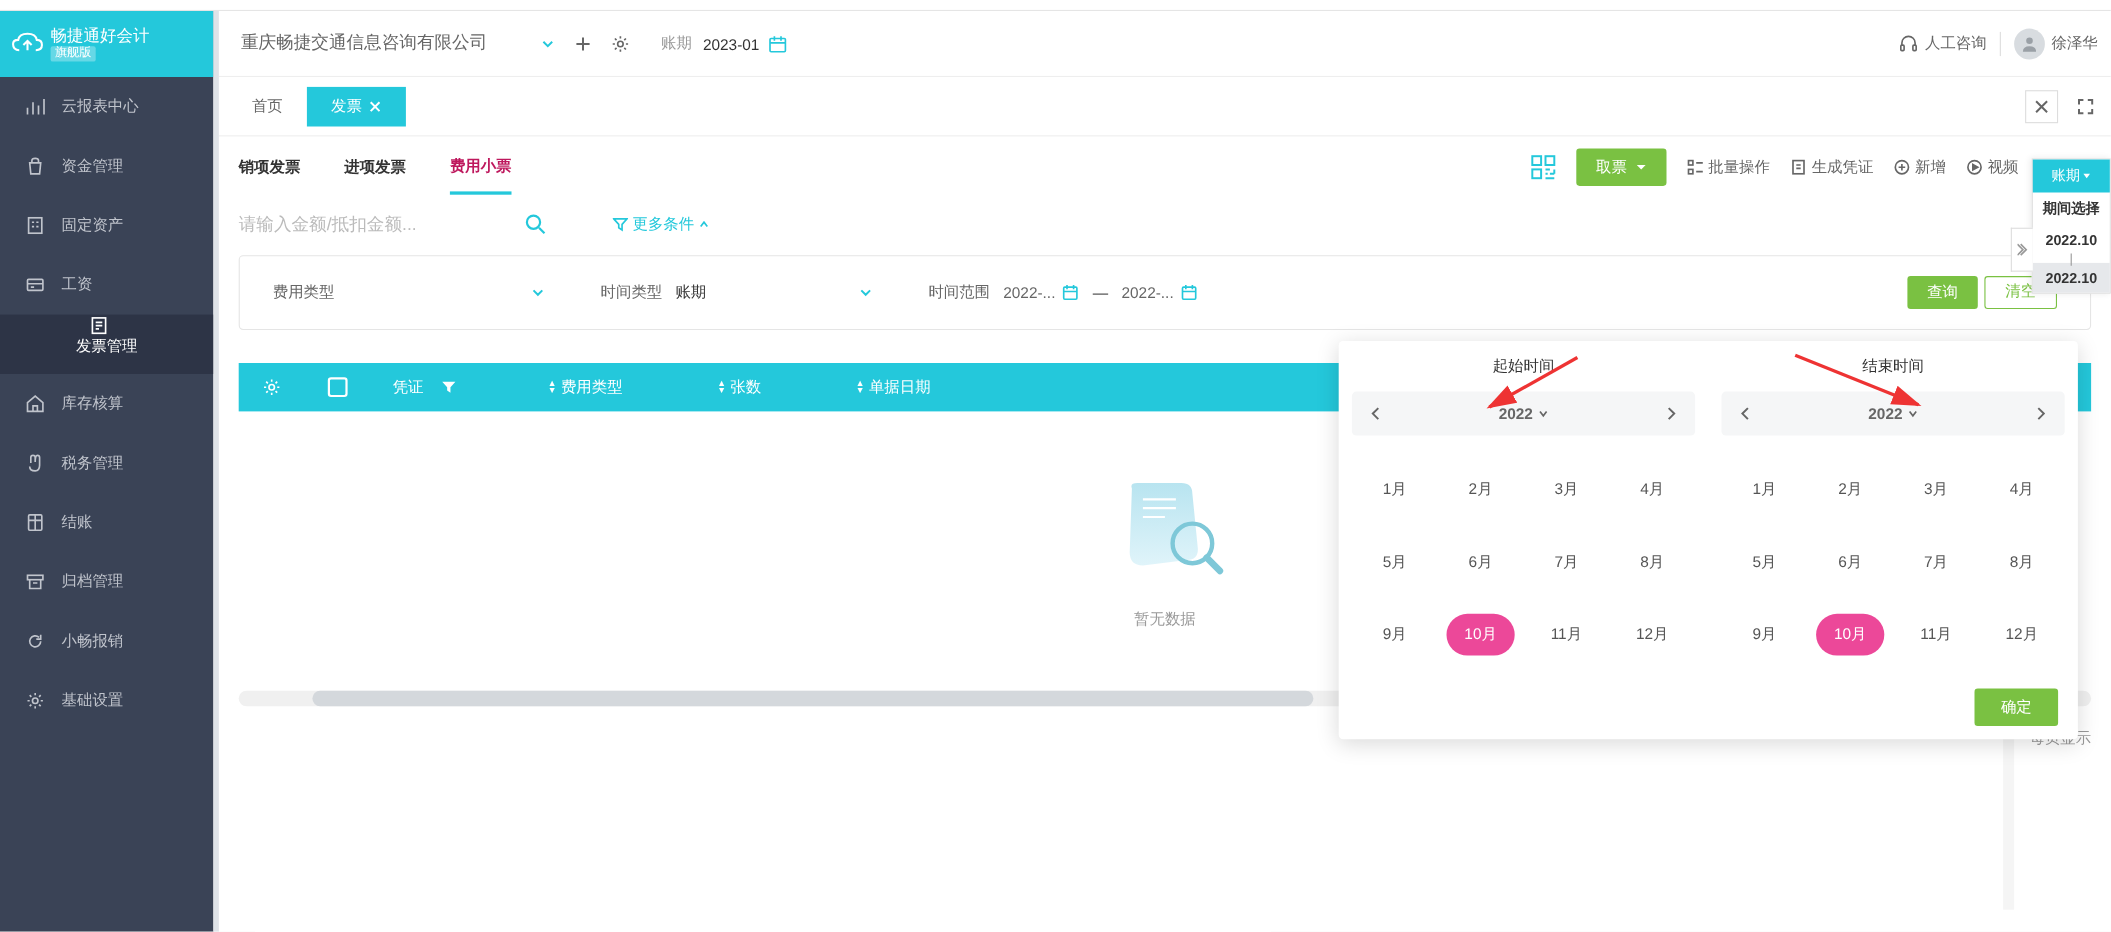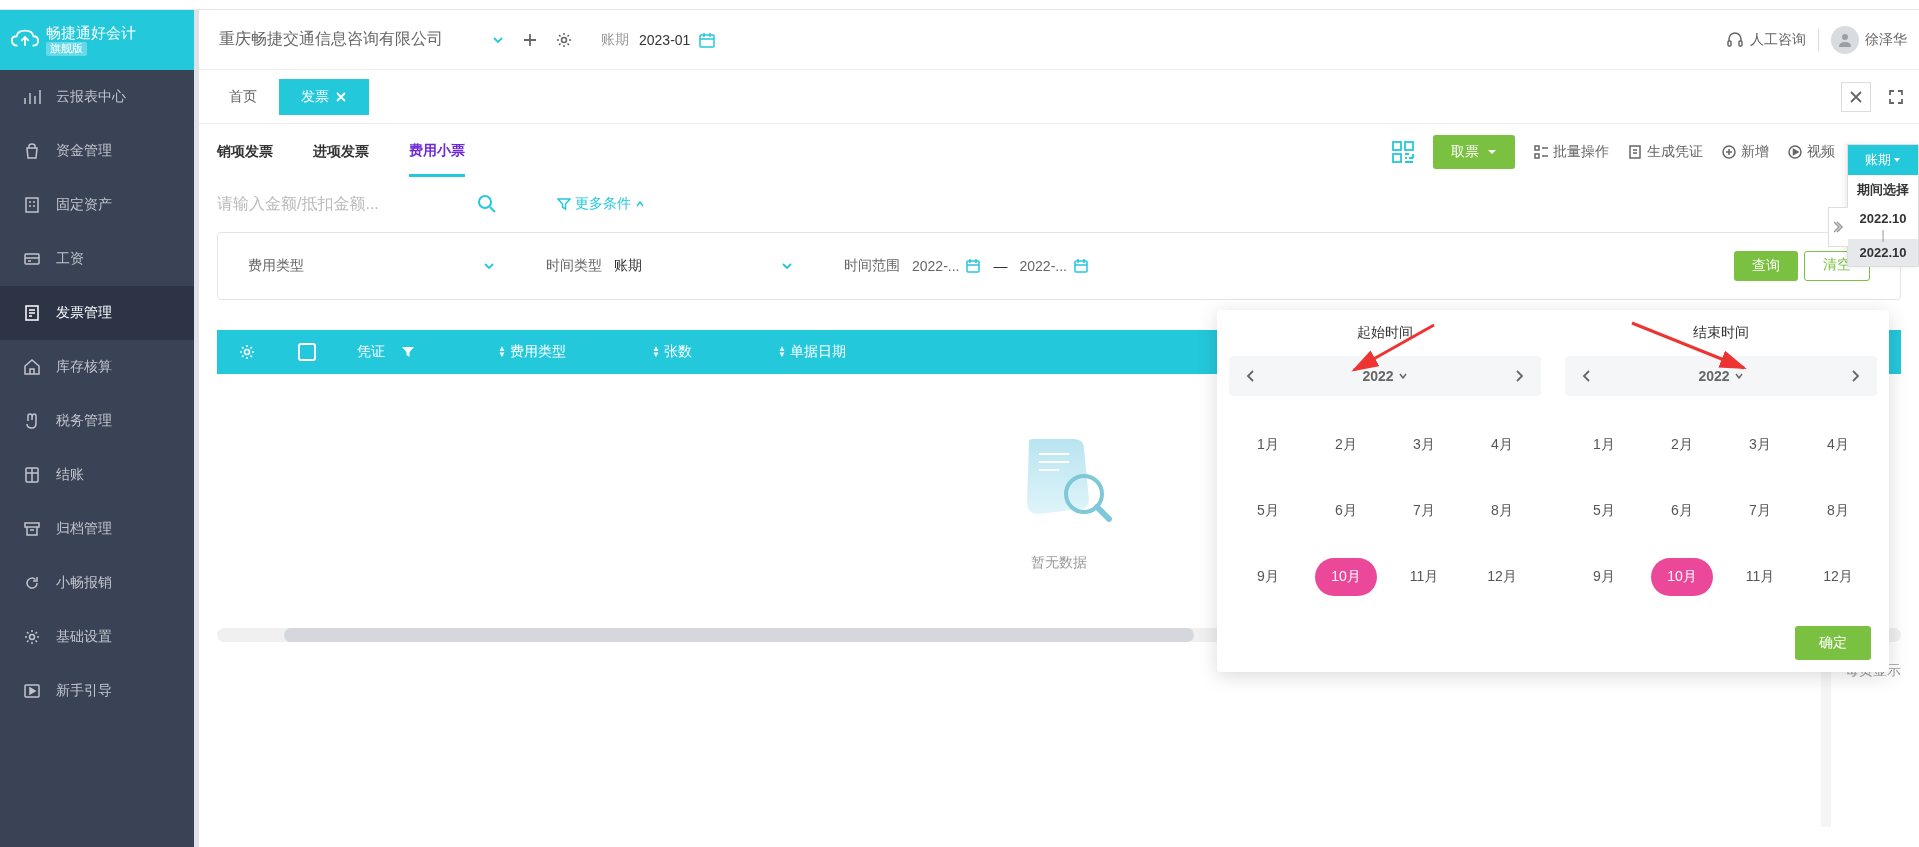--- a/index.html
+++ b/index.html
@@ -68,20 +68,21 @@
       display: flex;
       align-items: center;
       padding: 0 22px;
       cursor: pointer;
       color: #c0c4cc;
       font-size: 14px;
     }
     .sidebar-item.active {
       background: #2d3446;
       color: #fff;
+      flex-direction: column;
     }
     .sidebar-item .icon {
       width: 22px;
       margin-right: 12px;
       display: flex;
       align-items: center;
     }
     .sidebar-resize {
       width: 5px;
       background: #dfe3e8;
@@ -220,21 +221,21 @@
       height: 56px;
     }
     .sub-tab {
       padding: 14px 0;
       margin-right: 40px;
       color: #333;
       font-weight: 600;
       cursor: pointer;
     }
     .sub-tab.active {
-      color: #6d28d9;
+      color: #be185d;
       border-bottom: 3px solid #24c8db;
     }
     .toolbar-right {
       margin-left: auto;
       display: flex;
       align-items: center;
       gap: 18px;
     }
     .qr-icon {
       color: #24c8db;
@@ -666,29 +667,20 @@
           <span>小畅报销</span>
         </div>
         <div class="sidebar-item">
           <span class="icon">
             <svg width="20" height="20" viewBox="0 0 20 20" fill="none" stroke="currentColor" stroke-width="1.5">
               <circle cx="10" cy="10" r="2.5"></circle>
               <path d="M10 3 V5 M10 15 V17 M3 10 H5 M15 10 H17 M5 5 L6.5 6.5 M13.5 13.5 L15 15 M15 5 L13.5 6.5 M6.5 13.5 L5 15"></path>
             </svg>
           </span>
           <span>基础设置</span>
-        </div>
-        <div class="sidebar-item">
-          <span class="icon">
-            <svg width="20" height="20" viewBox="0 0 20 20" fill="none" stroke="currentColor" stroke-width="1.5">
-              <rect x="3" y="4" width="14" height="12" rx="1"></rect>
-              <path d="M8 7 L13 10 L8 13 Z" fill="currentColor"></path>
-            </svg>
-          </span>
-          <span>新手引导</span>
         </div>
       </div>
   </div>
   <div class="sidebar-resize"></div>
 
   <div class="main">
 
     <div class="header">
       <div class="company-select">
         <span>重庆畅捷交通信息咨询有限公司</span>

